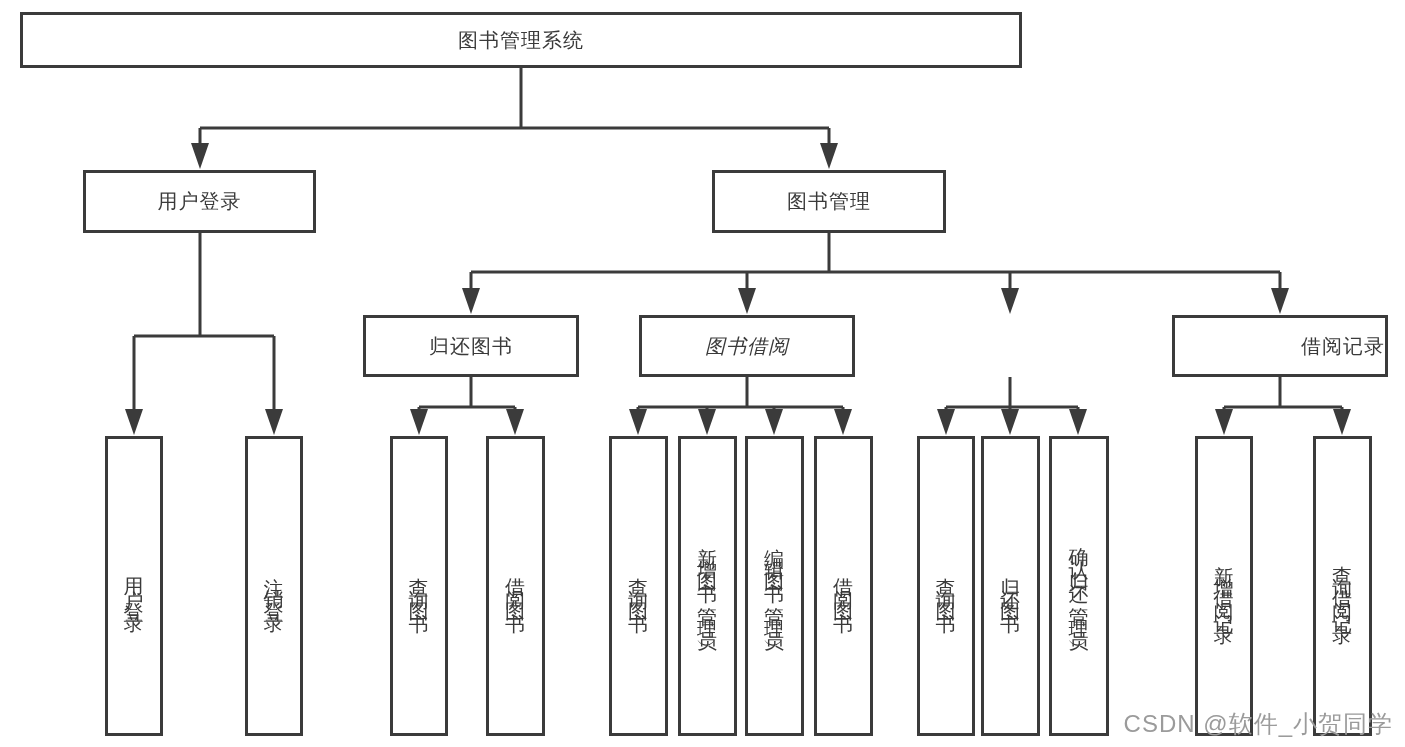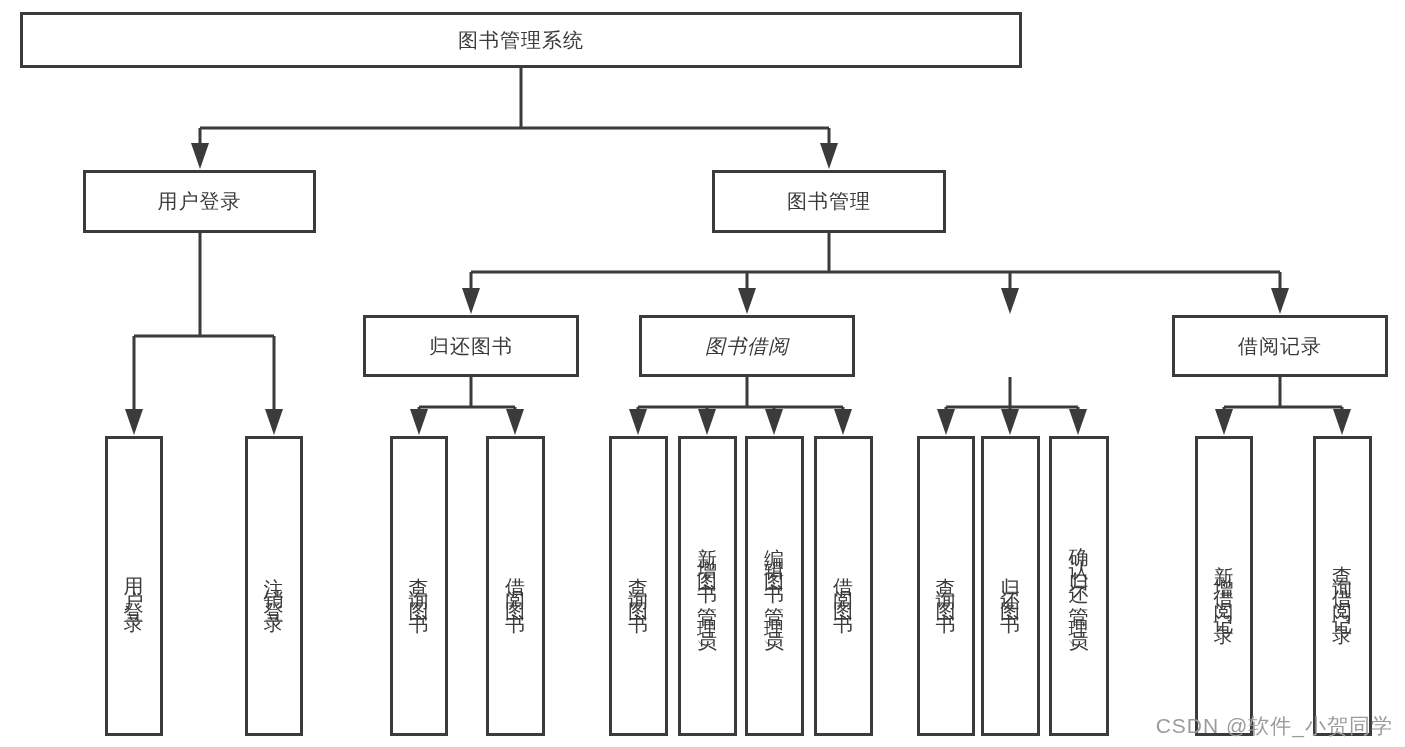--- a/index.html
+++ b/index.html
@@ -57,21 +57,21 @@
     writing-mode:vertical-rl;
     text-orientation:mixed;
     letter-spacing:12px;
     line-height:1;
     white-space:nowrap;
   }
   .watermark{
     position:absolute;
     right:12px;
     bottom:7px;
-    font-size:21px;
+    font-size:24px;
     letter-spacing:1px;
     color:var(--wm);
     z-index:3;
     white-space:nowrap;
   }
 </style>
 </head>
 <body>
 
 <div class="canvas">
@@ -122,21 +122,21 @@
   <div class="node hnode" style="left:712px;top:170px;width:234px;height:63px;justify-content:center;">
     <span>图书管理</span>
   </div>
 
   <div class="node hnode" style="left:363px;top:315px;width:216px;height:62px;">
     <span>归还图书</span>
   </div>
   <div class="node hnode" style="left:639px;top:315px;width:216px;height:62px;font-style:italic;">
     <span>图书借阅</span>
   </div>
-  <div class="node hnode" style="left:1172px;top:315px;width:216px;height:62px;">
+  <div class="node hnode" style="left:1172px;top:315px;width:216px;height:62px;justify-content:flex-end;">
     <span>借阅记录</span>
   </div>
 
   <div class="node vnode" style="left:105px;top:436px;width:58px;height:300px;">
     <span class="vlabel">用户登录</span>
   </div>
   <div class="node vnode" style="left:245px;top:436px;width:58px;height:300px;">
     <span class="vlabel">注销登录</span>
   </div>
 

